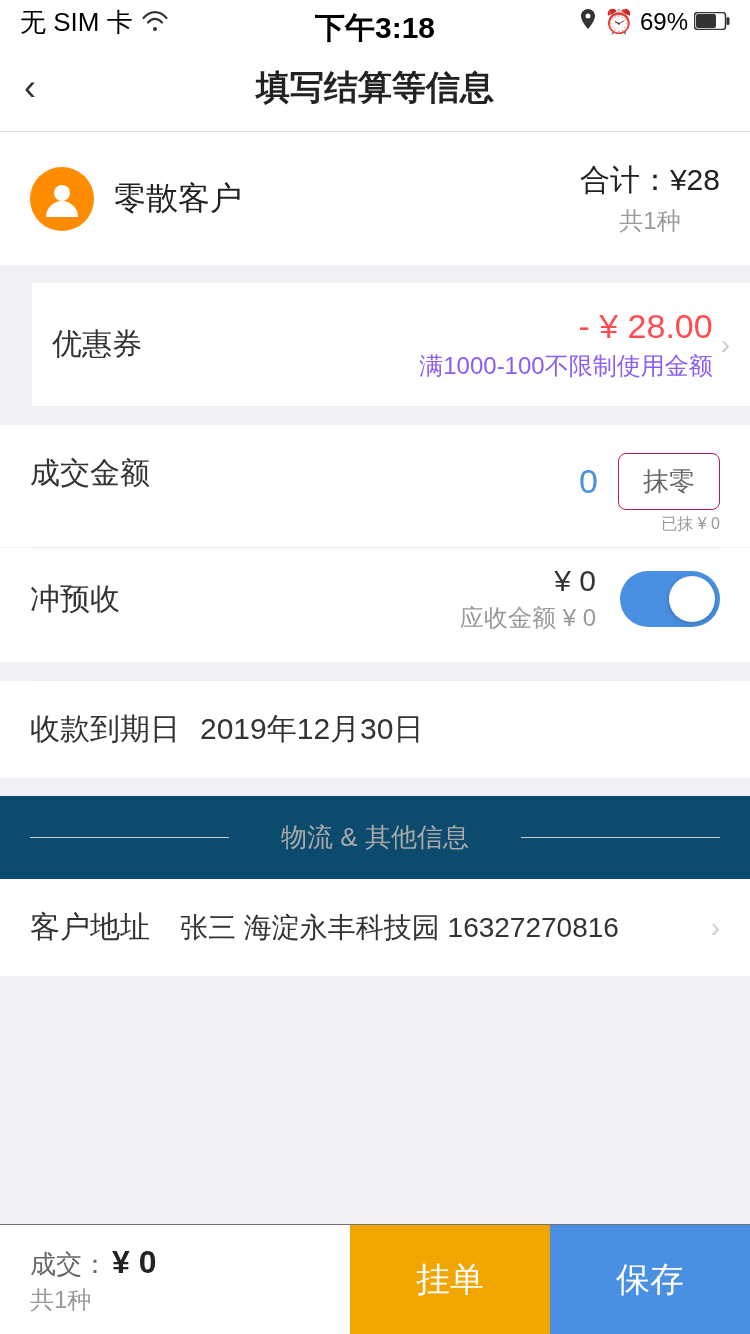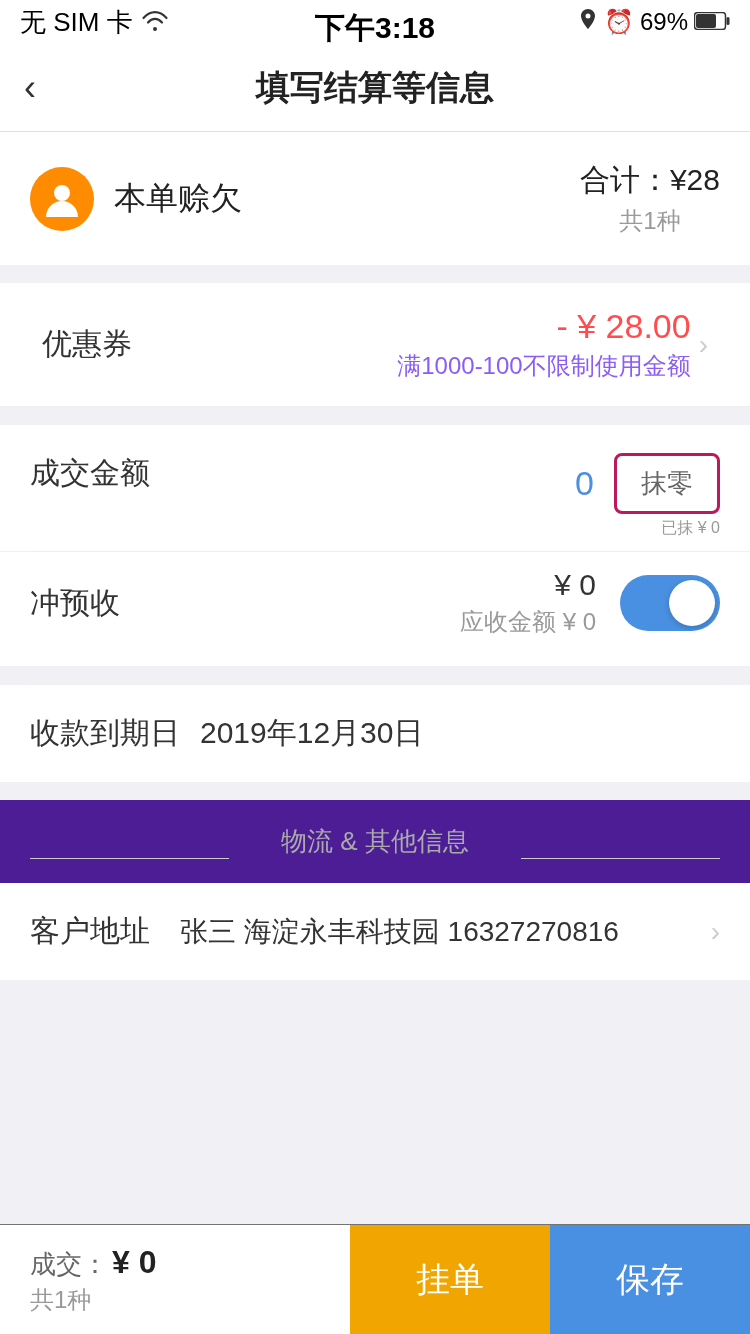--- a/index.html
+++ b/index.html
@@ -126,25 +126,26 @@
       height: 1px;
       background: #eee;
       margin: 0 30px;
     }
     .row-label {
       font-size: 30px;
       color: #333;
     }
     .coupon-section {
       background: #fff;
-      padding: 24px 42px;
+      padding: 24px 20px;
       display: flex;
       align-items: center;
       justify-content: space-between;
       border-bottom: 1px solid #eee;
+      margin-left: 32px;
     }
     .coupon-right {
       text-align: right;
     }
     .coupon-discount {
       font-size: 34px;
       color: #ff4d4f;
       font-weight: 500;
     }
     .coupon-desc {
@@ -171,21 +172,21 @@
       color: #4a90e2;
       font-weight: 500;
     }
     .amount-erased {
       font-size: 16px;
       color: #999;
       text-align: right;
       margin-top: 4px;
     }
     .btn-round-zero {
-      border: 3px solid #be185d;
+      border: 1px solid #be185d;
       border-radius: 8px;
       padding: 10px 24px;
       font-size: 26px;
       color: #666;
       background: #fff;
       cursor: pointer;
     }
 
     
     .chong-section {
@@ -257,24 +258,24 @@
       font-size: 30px;
       color: #333;
     }
     .due-date-value {
       font-size: 30px;
       color: #333;
     }
 
     
     .logistics-header {
-      background: #4c1d95;
+      background: #0c4a6e;
       padding: 24px 30px;
       display: flex;
-      align-items: flex-end;
+      align-items: center;
       justify-content: center;
       gap: 32px;
     }
     .logistics-divider-line {
       flex: 1;
       height: 1px;
       background: #ccc;
     }
     .logistics-title {
       font-size: 26px;
@@ -398,21 +399,21 @@
 <div class="content">
 
   <div class="customer-section">
     <div class="customer-left">
       <div class="customer-avatar">
         <svg viewBox="0 0 40 40" fill="white">
           <circle cx="20" cy="14" r="8"></circle>
           <path d="M4 38c0-8.8 7.2-16 16-16s16 7.2 16 16" fill="white"></path>
         </svg>
       </div>
-      <span class="customer-name">本单赊欠</span>
+      <span class="customer-name">零散客户</span>
     </div>
     <div class="customer-right">
       <div class="customer-total">合计：¥28</div>
       <div class="customer-count">共1种</div>
     </div>
   </div>
 
   <div class="divider-gray"></div>
 
   <div class="coupon-section">

